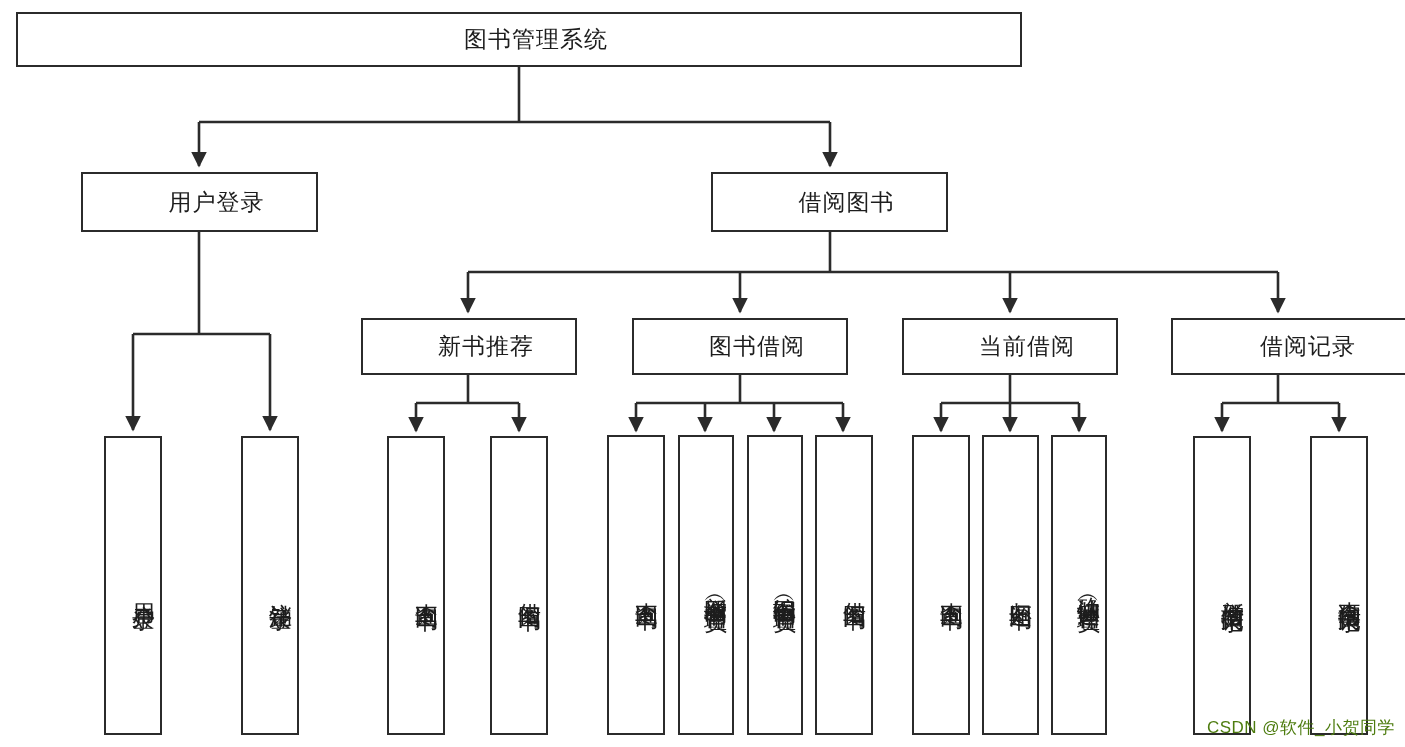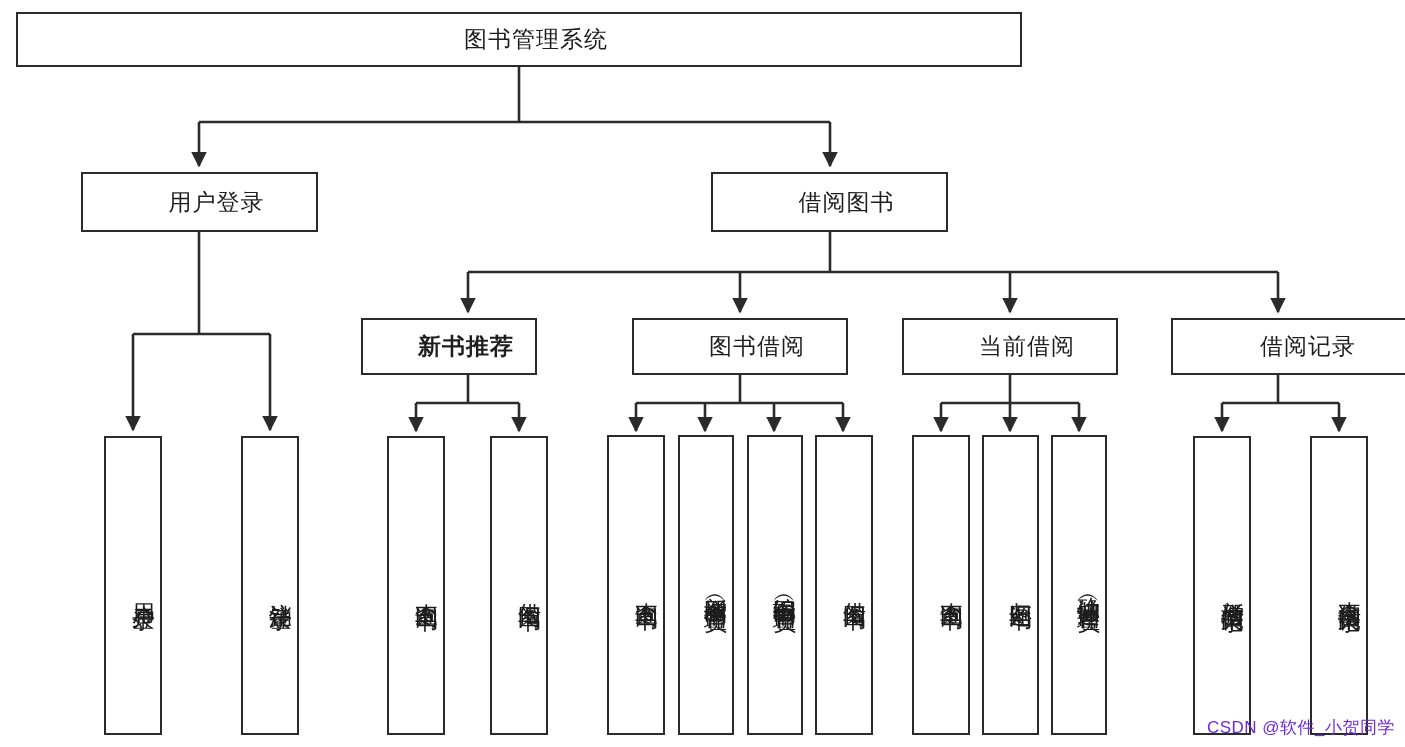--- a/index.html
+++ b/index.html
@@ -54,21 +54,21 @@
   }
   .node-title {
     font-size: 25px;
     letter-spacing: 1.5px;
   }
   .watermark {
     position: absolute;
     right: 10px;
     bottom: 8px;
     font-size: 17px;
-    color: #6d28d9;
+    color: #4d7c0f;
     letter-spacing: 0.5px;
     white-space: nowrap;
   }
 </style>
 </head>
 <body>
 
 <div id="canvas">
 
   <svg class="connectors" viewBox="0 0 1405 747" xmlns="http://www.w3.org/2000/svg">
@@ -121,21 +121,21 @@
 
     </g>
   </svg>
 
   <div class="node horizontal node-title" style="left:16px; top:12px; width:1006px; height:55px;">图书管理系统</div>
 
   <div class="node horizontal" style="left:81px; top:172px; width:237px; height:60px;">用户登录</div>
 
   <div class="node horizontal" style="left:711px; top:172px; width:237px; height:60px;">借阅图书</div>
 
-  <div class="node horizontal" style="left:361px; top:318px; width:176px; height:57px;font-weight:bold;">新书推荐</div>
+  <div class="node horizontal" style="left:361px; top:318px; width:216px; height:57px;">新书推荐</div>
 
   <div class="node horizontal" style="left:632px; top:318px; width:216px; height:57px;">图书借阅</div>
 
   <div class="node horizontal" style="left:902px; top:318px; width:216px; height:57px;">当前借阅</div>
 
   <div class="node horizontal" style="left:1171px; top:318px; width:240px; height:57px;">借阅记录</div>
 
   <div class="node vertical" style="left:104px; top:436px; width:58px; height:299px;">用户登录</div>
 
   <div class="node vertical" style="left:241px; top:436px; width:58px; height:299px;">注销登录</div>

